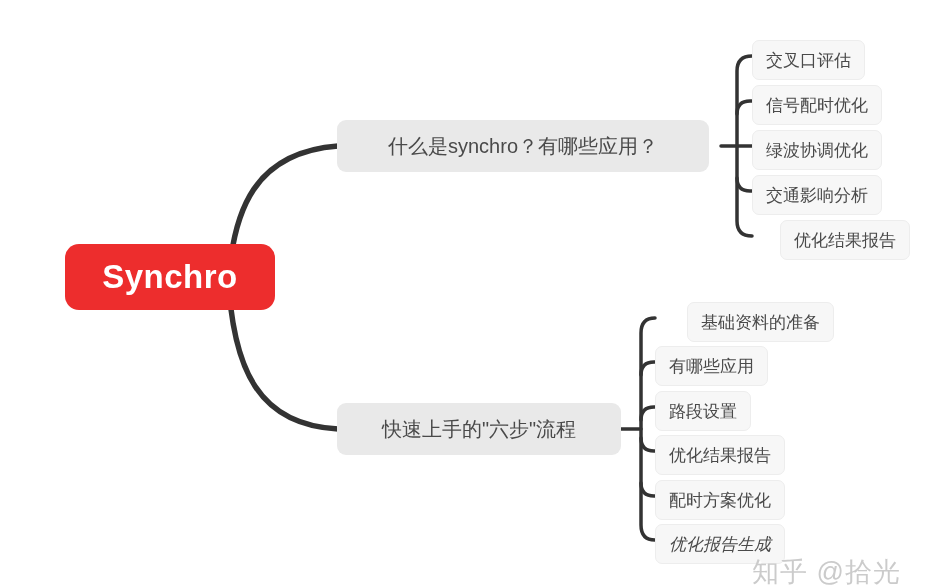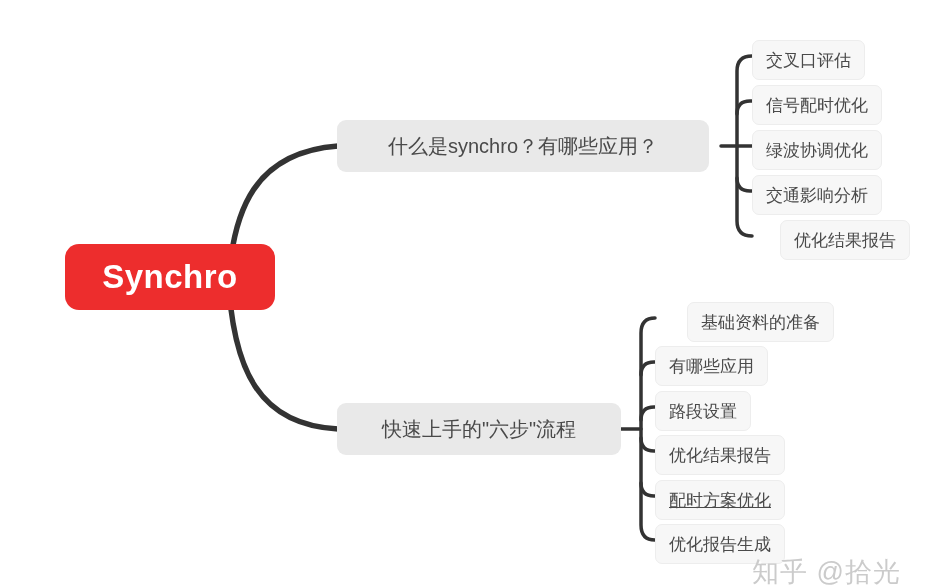--- a/index.html
+++ b/index.html
@@ -104,18 +104,18 @@
   <div class="node leaf" style="left:752px; top:40px;">交叉口评估</div>
   <div class="node leaf" style="left:752px; top:130px;">绿波协调优化</div>
   <div class="node leaf" style="left:752px; top:85px;">信号配时优化</div>
   <div class="node leaf" style="left:752px; top:175px;">交通影响分析</div>
   <div class="node leaf" style="left:752px; top:220px;margin-left:28px;">优化结果报告</div>
 
   <div class="node leaf" style="left:687px; top:302px;">基础资料的准备</div>
   <div class="node leaf" style="left:655px; top:346px;">有哪些应用</div>
   <div class="node leaf" style="left:655px; top:391px;text-align:right;">路段设置</div>
   <div class="node leaf" style="left:655px; top:435px;">优化结果报告</div>
-  <div class="node leaf" style="left:655px; top:480px;text-decoration:underline;">配时方案优化</div>
-  <div class="node leaf" style="left:655px; top:524px;">优化报告生成</div>
+  <div class="node leaf" style="left:655px; top:480px;">配时方案优化</div>
+  <div class="node leaf" style="left:655px; top:524px;font-style:italic;">优化报告生成</div>
 
   <div class="watermark">知乎 @拾光</div>
 
 </div>
 
 </body></html>

